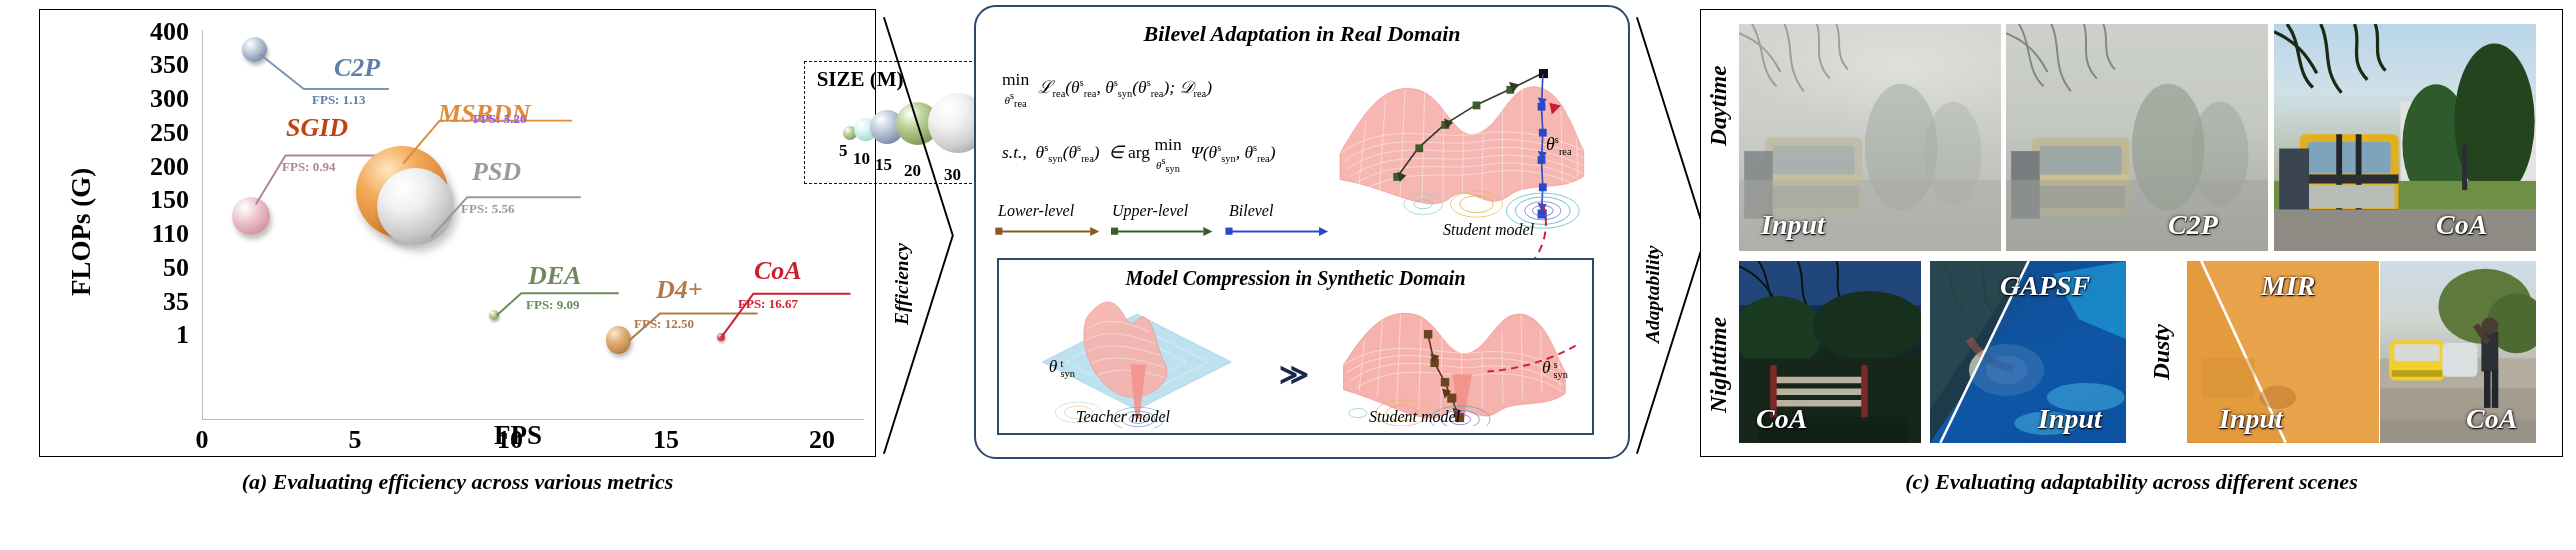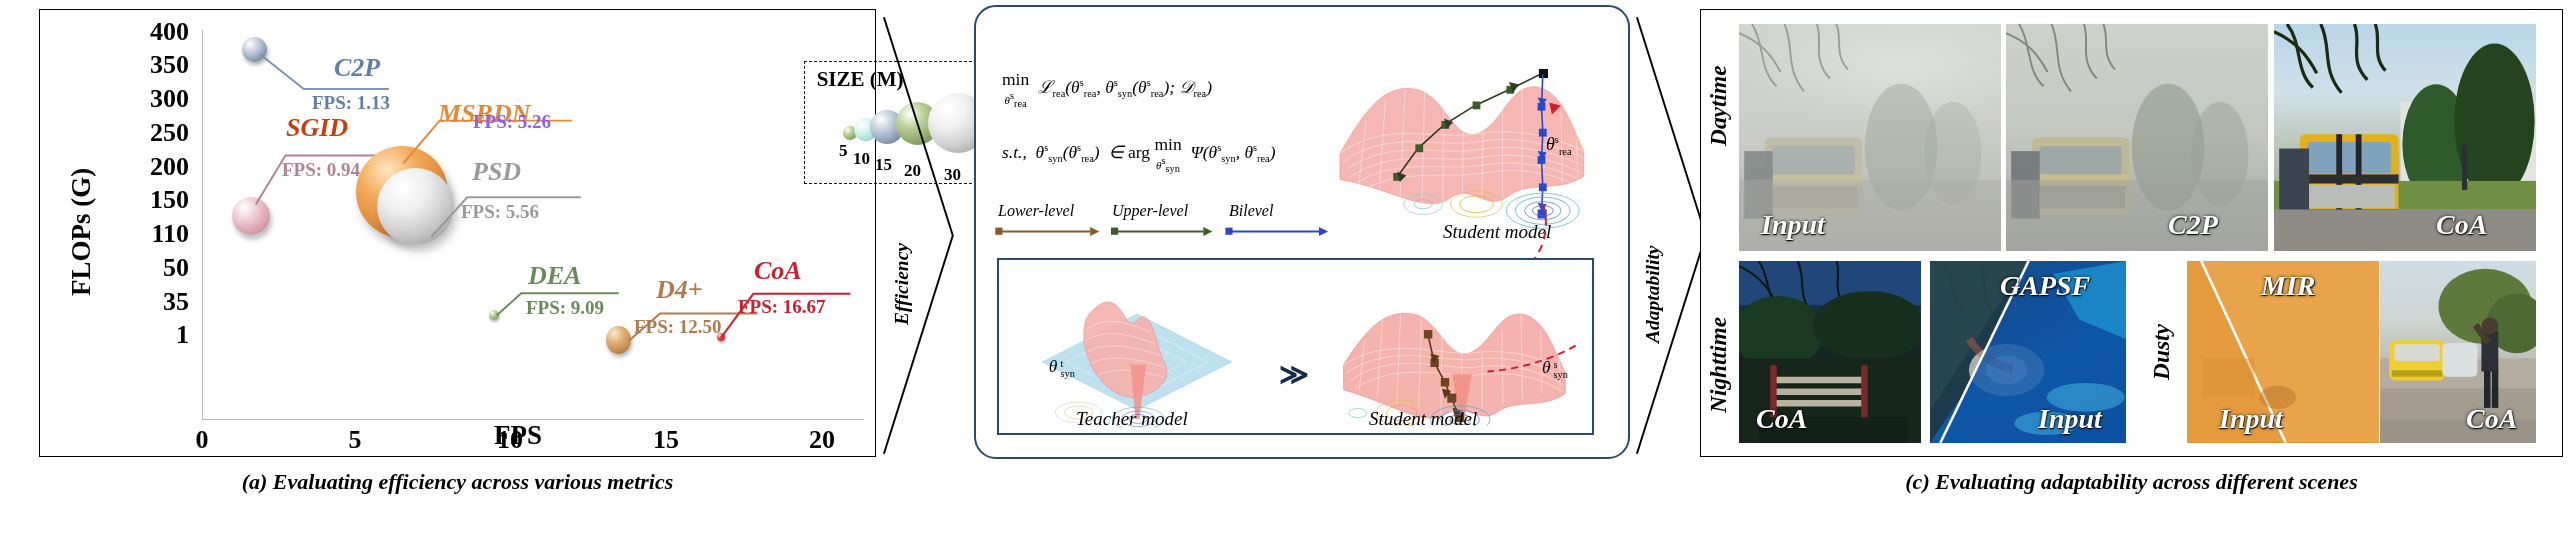--- a/index.html
+++ b/index.html
@@ -14,38 +14,38 @@
   
   #panel-a{left:39px;top:9px;width:837px;height:448px;border:1.9px solid #000;background:#fff;box-sizing:border-box;}
   #plot-area{left:162px;top:19.5px;width:662px;height:390px;border-left:1.9px solid #b9b9b9;border-bottom:1.9px solid #b9b9b9;box-sizing:border-box;}
   .ytick{font-size:26px;font-weight:bold;color:#000;text-align:right;width:78px;font-family:"Liberation Serif",serif;}
   .xtick{font-size:26px;font-weight:bold;color:#000;text-align:center;width:58px;font-family:"Liberation Serif",serif;}
   #ylabel{font-size:27px;font-weight:bold;color:#000;transform:rotate(-90deg);transform-origin:left top;white-space:nowrap;}
   #xlabel{font-size:27px;font-weight:bold;color:#000;white-space:nowrap;}
 
   .ball{border-radius:50%;position:absolute;}
   .mname{font-style:italic;font-weight:bold;font-size:26px;white-space:nowrap;font-family:"Liberation Serif",serif;}
-  .mfps{font-weight:bold;font-size:19px;white-space:nowrap;font-family:"Liberation Serif",serif;}
+  .mfps{font-weight:bold;font-size:13px;white-space:nowrap;font-family:"Liberation Serif",serif;}
 
   
   #size-legend{left:601px;top:31px;width:273px;height:123px;border:1.9px dashed #111;box-sizing:border-box;}
   #size-legend .ttl{position:absolute;left:11.7px;top:5.2px;font-size:21px;font-weight:bold;font-family:"Liberation Serif",serif;}
   .slab{position:absolute;font-size:17px;font-weight:bold;font-family:"Liberation Serif",serif;}
 
   
   #panel-b{left:974px;top:5.2px;width:656px;height:454px;border:2.6px solid #2b4a6b;border-radius:22px;background:#fff;box-sizing:border-box;}
   #b-title{position:absolute;left:0;top:14.3px;width:100%;text-align:center;font-size:22px;font-weight:bold;font-style:italic;font-family:"Liberation Serif",serif;}
   .math{font-family:"Liberation Serif",serif;font-size:17.5px;font-style:italic;white-space:nowrap;color:#000;}
   .sup{font-size:10.4px;vertical-align:super;font-style:normal;}
   .sub{font-size:10.4px;vertical-align:sub;font-style:normal;}
   #cdbm{position:absolute;left:34px;top:192px;font-size:20px;font-weight:bold;font-style:italic;font-family:"Liberation Serif",serif;}
   .lgitem{position:absolute;font-size:16px;font-style:italic;font-family:"Liberation Serif",serif;white-space:nowrap;}
   #inner-box{position:absolute;left:21px;top:251px;width:597px;height:177px;border:2.6px solid #2b4a6b;background:#fff;box-sizing:border-box;}
   #inner-title{position:absolute;left:0;top:6.5px;width:100%;text-align:center;font-size:20px;font-weight:bold;font-style:italic;font-family:"Liberation Serif",serif;}
-  .modlab{position:absolute;font-size:19px;font-style:italic;font-family:"Liberation Serif",serif;white-space:nowrap;}
+  .modlab{position:absolute;font-size:16px;font-style:italic;font-family:"Liberation Serif",serif;white-space:nowrap;}
   .thetalab{position:absolute;font-size:18px;font-style:italic;font-family:"Liberation Serif",serif;}
 
   
   #panel-c{left:1700px;top:9px;width:863px;height:448px;border:1.9px solid #000;background:#fff;box-sizing:border-box;}
   .vlab{position:absolute;font-size:23.4px;font-weight:bold;font-style:italic;font-family:"Liberation Serif",serif;white-space:nowrap;}
   .imgcell{position:absolute;overflow:hidden;}
   .imgtag{position:absolute;color:#fff;font-size:28px;font-weight:bold;font-style:italic;
           font-family:"Liberation Serif",serif;text-shadow:0 0 3.2px rgba(0,0,0,.85),0.6px 0.6px 1.3px #000;z-index:6;white-space:nowrap;}
 
   .arrowlab{position:absolute;font-size:19.5px;font-weight:bold;font-style:italic;font-family:"Liberation Serif",serif;white-space:nowrap;}
@@ -171,20 +171,21 @@
   </div>
 
   <div class="abs cap" style="left:39px;top:469px;width:837px;">(a) Evaluating efficiency across various metrics</div>
 
   <svg class="abs" style="left:880px;top:11.7px;width:78px;height:447px;" viewBox="0 0 120 688" width="78" height="447">
     <polyline points="6,8 112,344 6,680" fill="none" stroke="#000" stroke-width="3"></polyline>
   </svg>
   <div class="abs arrowlab" style="left:891px;top:325px;transform:rotate(-90deg);transform-origin:left top;">Efficiency</div>
 
   <div class="abs" id="panel-b">
+    <div id="b-title">Bilevel Adaptation in Real Domain</div>
 
     <div class="abs math" style="left:26px;top:62px;">
       <span style="display:inline-block;text-align:center;vertical-align:middle;">
         <span style="display:block;font-style:normal;">min</span>
         <span style="display:block;font-size:11px;">θ<span class="sup">s</span><span class="sub">rea</span></span>
       </span>
       &nbsp;ℒ<span class="sub">rea</span>(θ<span class="sup">s</span><span class="sub">rea</span>,
       θ<span class="sup">s</span><span class="sub">syn</span>(θ<span class="sup">s</span><span class="sub">rea</span>);
       𝒟<span class="sub">rea</span>)
     </div>
@@ -284,20 +285,21 @@
     <div class="thetalab" style="left:570px;top:127px;">
       θ<span class="sup">s</span><span class="sub">rea</span>
     </div>
     <div class="modlab" style="left:467px;top:214px;">Student model</div>
 
     <svg class="abs" style="left:480px;top:195px;width:156px;height:91px;" viewBox="0 0 240 140" width="156" height="91">
       <path d="M134,4 C150,60 120,110 60,128" fill="none" stroke="#cc2030" stroke-width="3" stroke-dasharray="12 9"></path>
     </svg>
 
     <div id="inner-box">
+      <div id="inner-title">Model Compression in Synthetic Domain</div>
 
       <svg class="abs" style="left:17px;top:32px;width:247px;height:136px;" viewBox="0 0 380 210" width="247" height="136">
         <path d="M40,108 L186,34 L332,108 L186,182 Z" fill="#a9d8ea" opacity="0.75" stroke="#7fc0da"></path>
         <g stroke="#ffffff" stroke-width="0.7" opacity="0.8" fill="none">
           <path d="M76,108 L186,52 L296,108 L186,164 Z"></path>
           <path d="M110,108 L186,70 L262,108 L186,146 Z"></path>
           <path d="M144,108 L186,88 L228,108 L186,128 Z"></path>
         </g>
         <path d="M108,40 C130,10 150,6 166,36 C182,66 186,30 200,40 C214,50 218,90 228,108
                  C240,130 226,150 196,160 C166,170 140,150 124,128 C108,106 98,70 108,40 Z" fill="#f6b3ad" opacity="0.92" stroke="#f08f88"></path>

